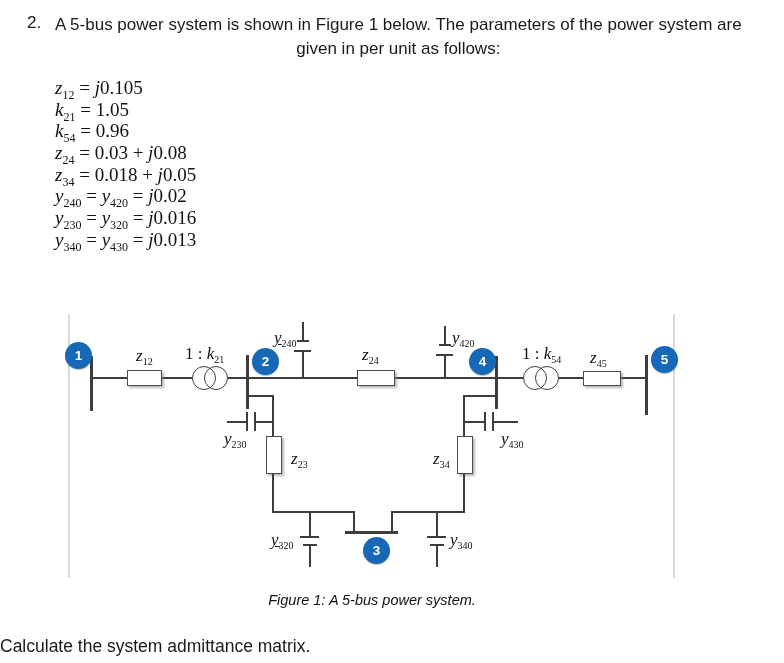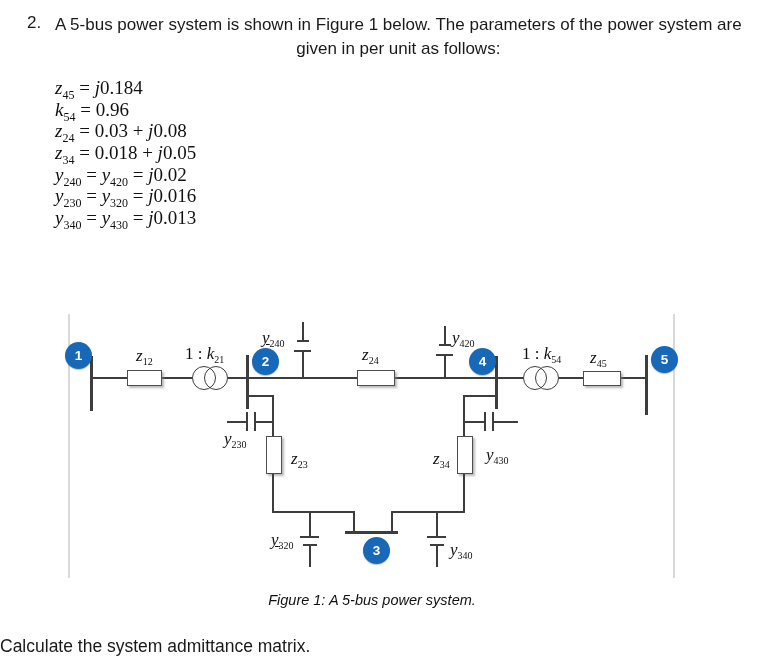--- a/index.html
+++ b/index.html
@@ -53,21 +53,22 @@
 </head>
 <body>
 
 <div class="abs problem-number">2.</div>
 <div class="abs problem-text">
   <div>A 5-bus power system is shown in Figure 1 below. The parameters of the power system are</div>
   <div>given in per unit as follows:</div>
 </div>
 
 <div class="abs equations">
-    <div class="eq-row"><i>z</i><sub>45</sub><span class="op"> = </span><span class="val"><i>j</i>0.184</span></div>
+    <div class="eq-row"><i>z</i><sub>12</sub><span class="op"> = </span><span class="val"><i>j</i>0.105</span></div>
+    <div class="eq-row"><i>k</i><sub>21</sub><span class="op"> = </span><span class="val">1.05</span></div>
     <div class="eq-row"><i>k</i><sub>54</sub><span class="op"> = </span><span class="val">0.96</span></div>
     <div class="eq-row"><i>z</i><sub>24</sub><span class="op"> = </span><span class="val">0.03 + <i>j</i>0.08</span></div>
     <div class="eq-row"><i>z</i><sub>34</sub><span class="op"> = </span><span class="val">0.018 + <i>j</i>0.05</span></div>
     <div class="eq-row"><i>y</i><sub>240</sub><span class="op"> = </span><i>y</i><sub>420</sub><span class="op"> = </span><span class="val"><i>j</i>0.02</span></div>
     <div class="eq-row"><i>y</i><sub>230</sub><span class="op"> = </span><i>y</i><sub>320</sub><span class="op"> = </span><span class="val"><i>j</i>0.016</span></div>
     <div class="eq-row"><i>y</i><sub>340</sub><span class="op"> = </span><i>y</i><sub>430</sub><span class="op"> = </span><span class="val"><i>j</i>0.013</span></div>
   </div>
 
 <div class="abs" style="left:0;top:0;width:784px;height:663px;">
 
@@ -144,28 +145,28 @@
     </div>
   <div class="bus" style="left:469px;top:348px;">
       <span>4</span>
     </div>
   <div class="bus" style="left:651px;top:346px;">
       <span>5</span>
     </div>
 
   <span class="mlabel" style="left:136px;top:346px;"><i>z</i><sub>12</sub></span>
   <span class="mlabel" style="left:185px;top:344px;"><span class="pre">1 : </span><i>k</i><sub>21</sub></span>
-  <span class="mlabel" style="left:262px;top:328px;text-decoration:underline;"><i>y</i><sub>240</sub></span>
+  <span class="mlabel" style="left:274px;top:328px;text-decoration:underline;"><i>y</i><sub>240</sub></span>
   <span class="mlabel" style="left:362px;top:345px;text-align:center;"><i>z</i><sub>24</sub></span>
   <span class="mlabel" style="left:452px;top:328px;"><i>y</i><sub>420</sub></span>
   <span class="mlabel" style="left:522px;top:344px;"><span class="pre">1 : </span><i>k</i><sub>54</sub></span>
   <span class="mlabel" style="left:590px;top:348px;"><i>z</i><sub>45</sub></span>
   <span class="mlabel" style="left:224px;top:429px;"><i>y</i><sub>230</sub></span>
   <span class="mlabel" style="left:291px;top:449px;"><i>z</i><sub>23</sub></span>
   <span class="mlabel" style="left:433px;top:449px;"><i>z</i><sub>34</sub></span>
-  <span class="mlabel" style="left:486px;top:429px;margin-top:16px;"><i>y</i><sub>430</sub></span>
+  <span class="mlabel" style="left:501px;top:429px;"><i>y</i><sub>430</sub></span>
   <span class="mlabel" style="left:271px;top:530px;text-decoration:underline;"><i>y</i><sub>320</sub></span>
-  <span class="mlabel" style="left:450px;top:530px;margin-top:10px;"><i>y</i><sub>340</sub></span>
+  <span class="mlabel" style="left:450px;top:530px;"><i>y</i><sub>340</sub></span>
 
   <div class="abs fig-caption">Figure 1: A 5-bus power system.</div>
 </div>
 
 <div class="abs task-text">Calculate the system admittance matrix.</div>
 
 </body></html>

